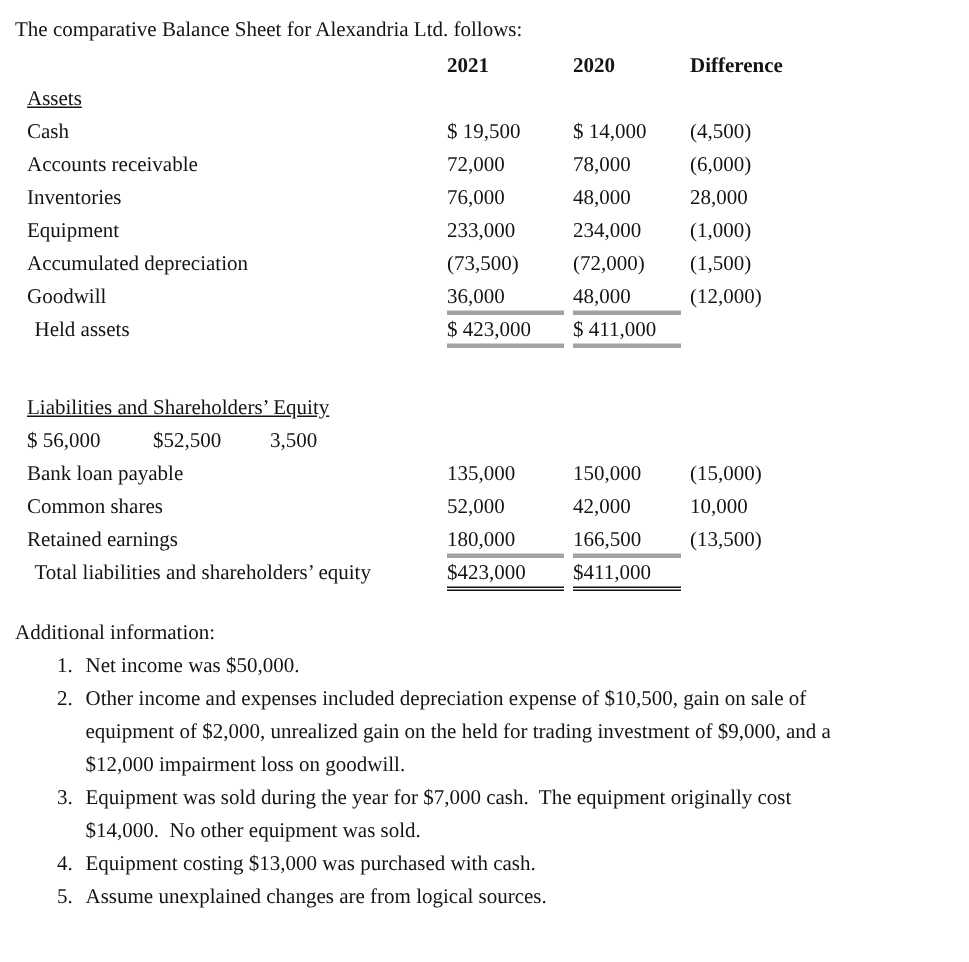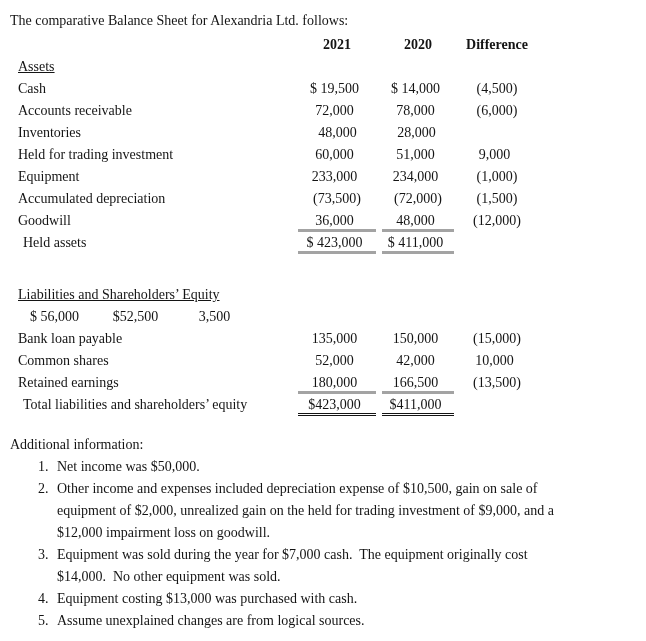--- a/index.html
+++ b/index.html
@@ -16,21 +16,21 @@
 
   
   .bs { margin-left: 8px; }
   .bs-row { display: flex; height: 22px; line-height: 22px; }
   .bs-row.colhead { margin-top: 2px; font-weight: bold; }
   .lbl { width: 280px; }
   .lbl.indent { padding-left: 5px; box-sizing: border-box; }
   .c1 { width: 78px; }
   .c2 { width: 72px; margin-left: 6px; }
   .c3 { width: 74px; margin-left: 6px; }
-  .amt, .ralign { text-align: center; }
+  .amt, .ralign { text-align: left; }
   .amt.pad-paren { padding-right: 5px; box-sizing: border-box; }
   .ul  { border-bottom: 3px solid #a3a3a3; box-sizing: border-box; }
   .dul { border-bottom: 3px double #141414; box-sizing: border-box; }
   .section-head { text-decoration: underline; }
   .section-gap { height: 30px; }
 
   
   .addl { margin-top: 18px; }
   .addl-heading { height: 22px; line-height: 22px; }
   .addl-list { margin-left: 28px; }
@@ -67,30 +67,25 @@
 
     <div class="bs-row">
       <div class="lbl">Accounts receivable</div>
       <div class="c1 amt pad-paren">72,000</div>
       <div class="c2 amt pad-paren">78,000</div>
       <div class="c3 amt">(6,000)</div>
     </div>
 
     <div class="bs-row">
       <div class="lbl">Inventories</div>
+      <div class="c1 amt pad-paren">76,000</div>
       <div class="c2 amt pad-paren">48,000</div>
       <div class="c3 amt pad-paren">28,000</div>
     </div>
 
-    <div class="bs-row">
-      <div class="lbl">Held for trading investment</div>
-      <div class="c1 amt pad-paren">60,000</div>
-      <div class="c2 amt pad-paren">51,000</div>
-      <div class="c3 amt pad-paren">9,000</div>
-    </div>
 
     <div class="bs-row">
       <div class="lbl">Equipment</div>
       <div class="c1 amt pad-paren">233,000</div>
       <div class="c2 amt pad-paren">234,000</div>
       <div class="c3 amt">(1,000)</div>
     </div>
 
     <div class="bs-row">
       <div class="lbl">Accumulated depreciation</div>

